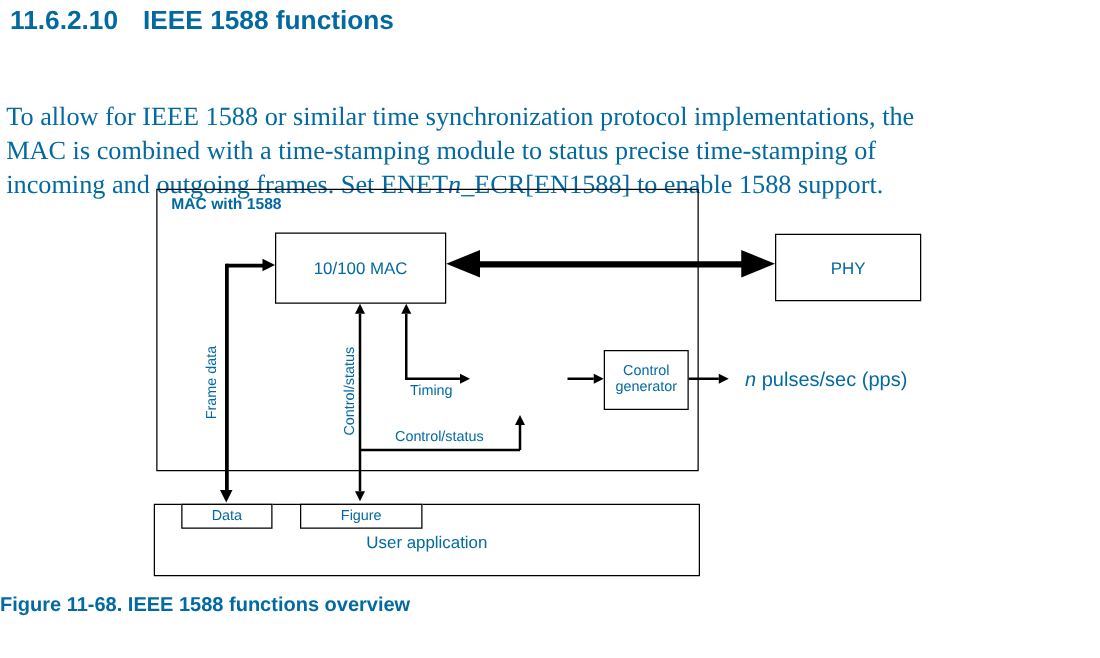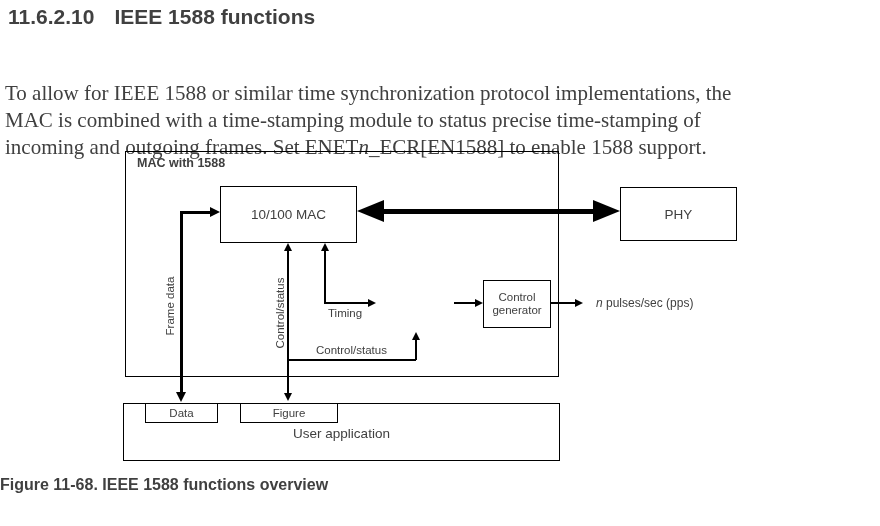--- a/index.html
+++ b/index.html
@@ -1,18 +1,18 @@
 <!DOCTYPE html>
 <html><head>
 <meta charset="utf-8">
 <style>
   html,body { margin:0; padding:0; background:#fff; }
   .page {
     position:relative; width:772px; height:526px; background:#ffffff;
-    color:#404040; font-family:"Liberation Sans", sans-serif; overflow:hidden;padding-left:46px;
+    color:#0369a1; font-family:"Liberation Sans", sans-serif; overflow:hidden;padding-left:46px;
   }
 
   
   .heading {
     position:absolute; left:8px; top:5px;
     font-family:"Liberation Sans", sans-serif;
     font-size:21px; font-weight:bold; white-space:nowrap;
   }
   .heading .num { margin-right:20px; }
 
@@ -76,21 +76,21 @@
   
   .dlabel { position:absolute; font-size:11.5px; white-space:nowrap; }
   .vlabel {
     position:absolute; font-size:11.5px; white-space:nowrap;
     width:90px; text-align:center; transform:rotate(-90deg);
   }
   .frame-vlabel  { left:125px; top:300px; }
   .cs-vlabel     { left:235px; top:307px; }
   .timing-label  { left:328px; top:307px; }
   .csb-label     { left:316px; top:344px; }
-  .pps-label     { left:596px; top:296px; font-size:12px; }
+  .pps-label     { left:596px; top:296px; font-size:16px; }
 </style>
 </head>
 <body>
 
 <div class="page">
 
   <div class="heading">
     <span class="num">11.6.2.10</span><span>IEEE 1588 functions</span>
   </div>
 

